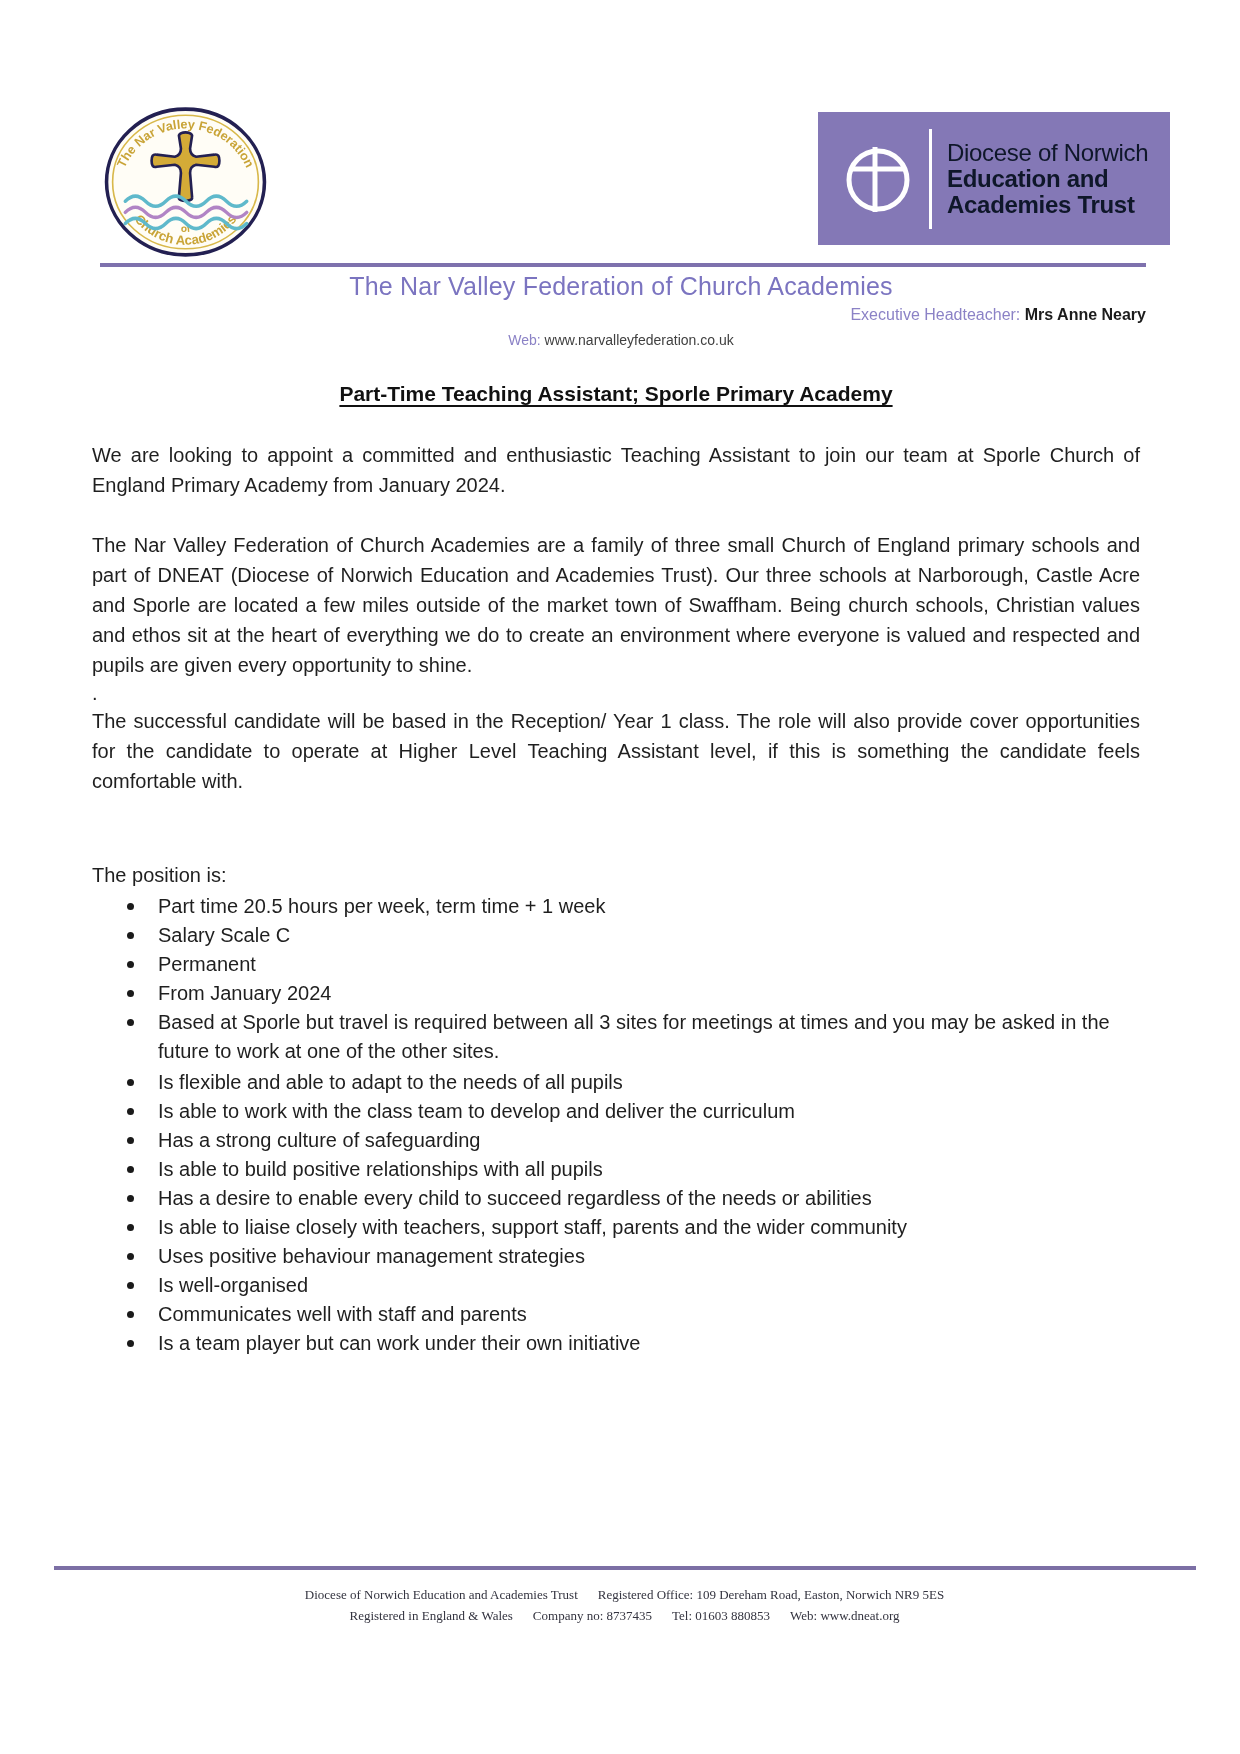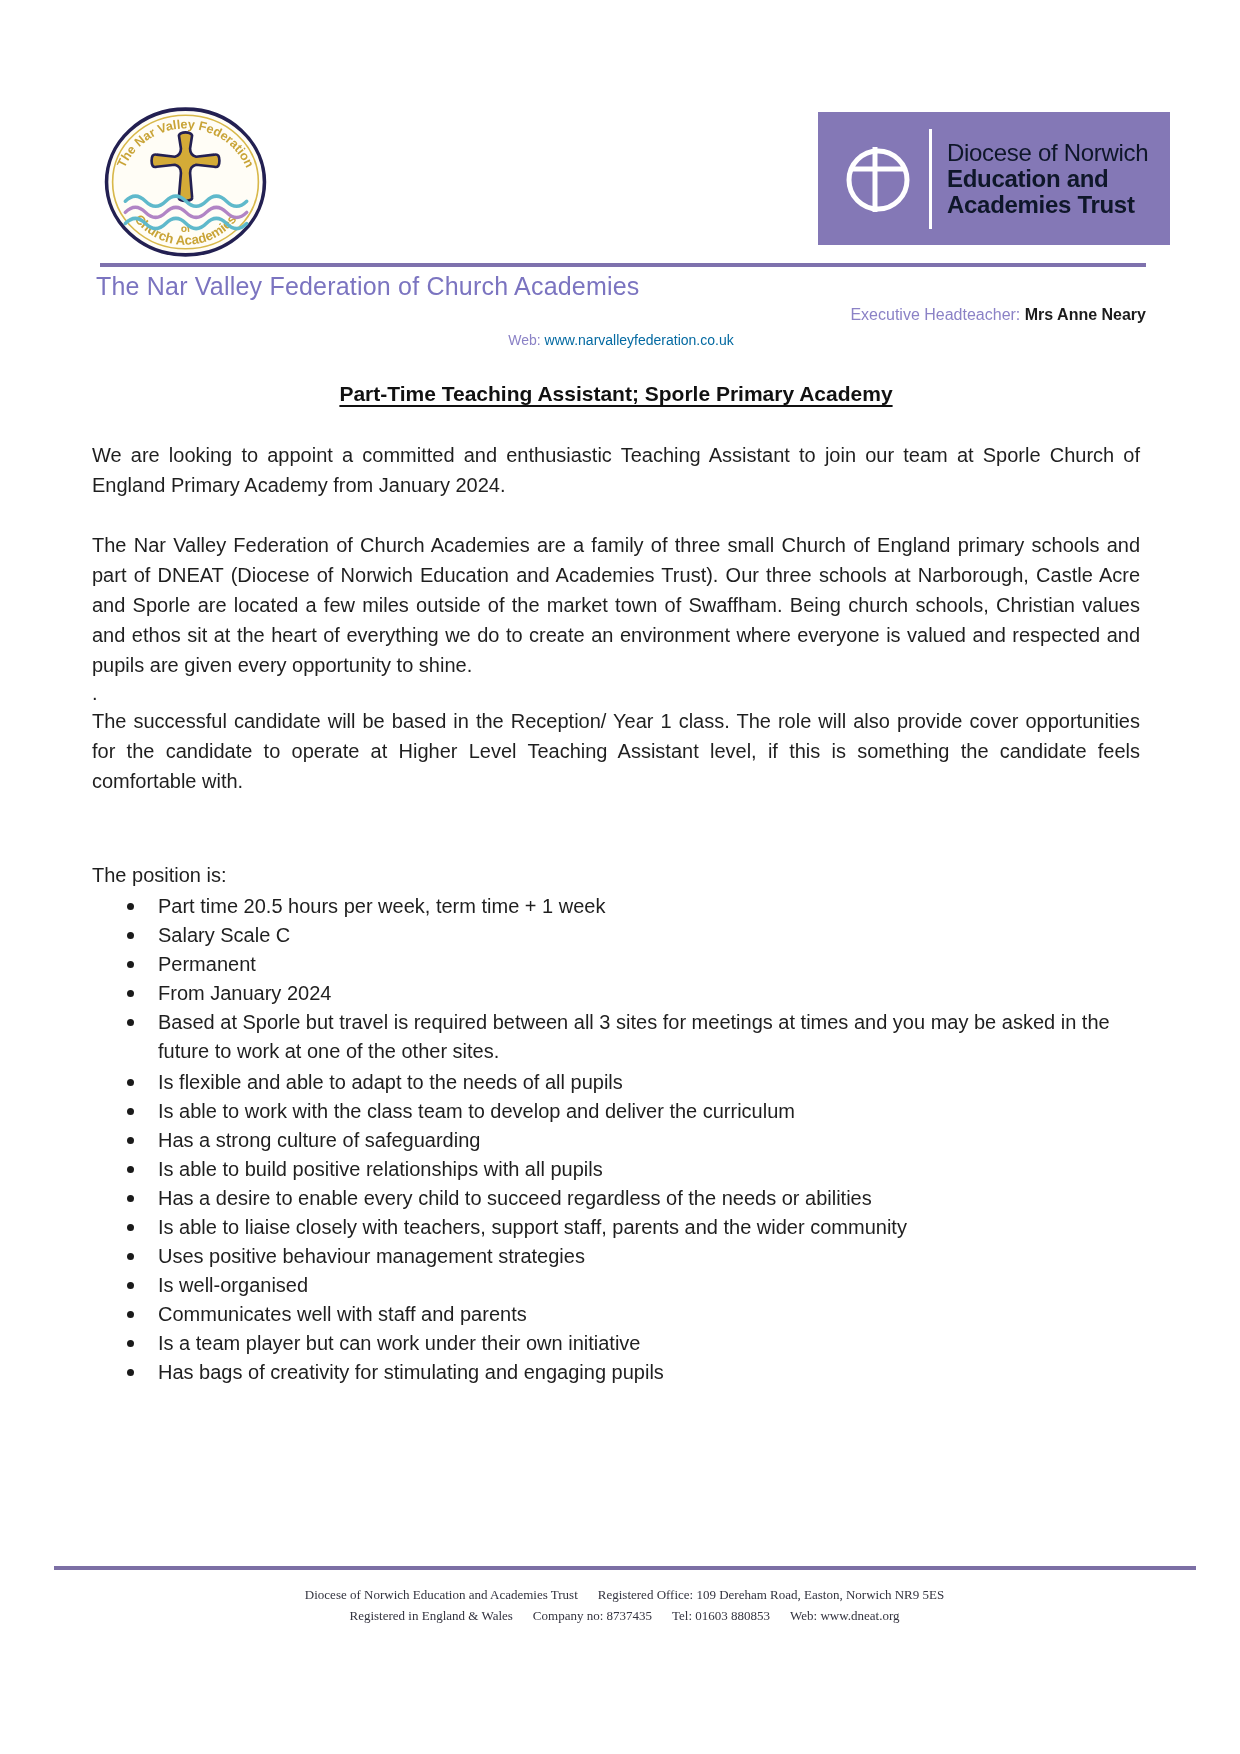--- a/index.html
+++ b/index.html
@@ -23,34 +23,34 @@
   .dneat-emblem{width:72px;height:72px;flex:0 0 auto;}
   .dneat-divider{width:3px;height:100px;background:#ffffff;margin-left:15px;flex:0 0 auto;}
   .dneat-text{margin-left:15px;color:#0f172a;font-size:24px;line-height:26px;letter-spacing:-0.3px;}
   .dneat-text .l1{font-weight:normal;}
   .dneat-text .l2,.dneat-text .l3{font-weight:bold;}
 
   .header-rule{position:absolute;left:100px;width:1046px;top:263px;height:4px;background:#7e71ad;}
 
   .org-title{
     position:absolute;left:96px;width:1050px;top:272px;
-    color:#7b74c0;font-size:25px;letter-spacing:0.2px;
+    text-align:center;color:#7b74c0;font-size:25px;letter-spacing:0.2px;
   }
   .head-line{
     position:absolute;left:96px;width:1050px;top:306px;
     text-align:right;font-size:16px;
   }
   .head-line .lbl{color:#8b82c6;}
   .head-line .val{color:#1c1c1c;font-weight:bold;}
   .web-line{
     position:absolute;left:96px;width:1050px;top:332px;
     text-align:center;font-size:14px;
   }
   .web-line .lbl{color:#8b82c6;}
-  .web-line .val{color:#0369a1;}
+  .web-line .val{color:#404040;}
 
   
   .doc-body{position:absolute;left:92px;top:382px;width:1048px;}
   .job-title{
     text-align:center;font-size:21px;font-weight:bold;color:#111;
     text-decoration:underline;text-decoration-thickness:2px;text-underline-offset:4px;
     margin:0 0 34px 0;
   }
   .para{font-size:20px;line-height:30px;margin:0 0 30px 0;text-align:justify;}
   .para.no-bottom{margin-bottom:0;}
@@ -167,21 +167,20 @@
       <li>Is flexible and able to adapt to the needs of all pupils</li>
       <li>Is able to work with the class team to develop and deliver the curriculum</li>
       <li>Has a strong culture of safeguarding</li>
       <li>Is able to build positive relationships with all pupils</li>
       <li>Has a desire to enable every child to succeed regardless of the needs or abilities</li>
       <li>Is able to liaise closely with teachers, support staff, parents and the wider community</li>
       <li>Uses positive behaviour management strategies</li>
       <li>Is well-organised</li>
       <li>Communicates well with staff and parents</li>
       <li>Is a team player but can work under their own initiative</li>
-      <li>Has bags of creativity for stimulating and engaging pupils</li>
     </ul>
   </div>
 
   <div class="footer">
     <div class="footer-rule"></div>
     <div class="footer-lines">
       <div class="footer-row">
         <span>Diocese of Norwich Education and Academies Trust</span>
         <span>Registered Office: 109 Dereham Road, Easton, Norwich NR9 5ES</span>
       </div>

